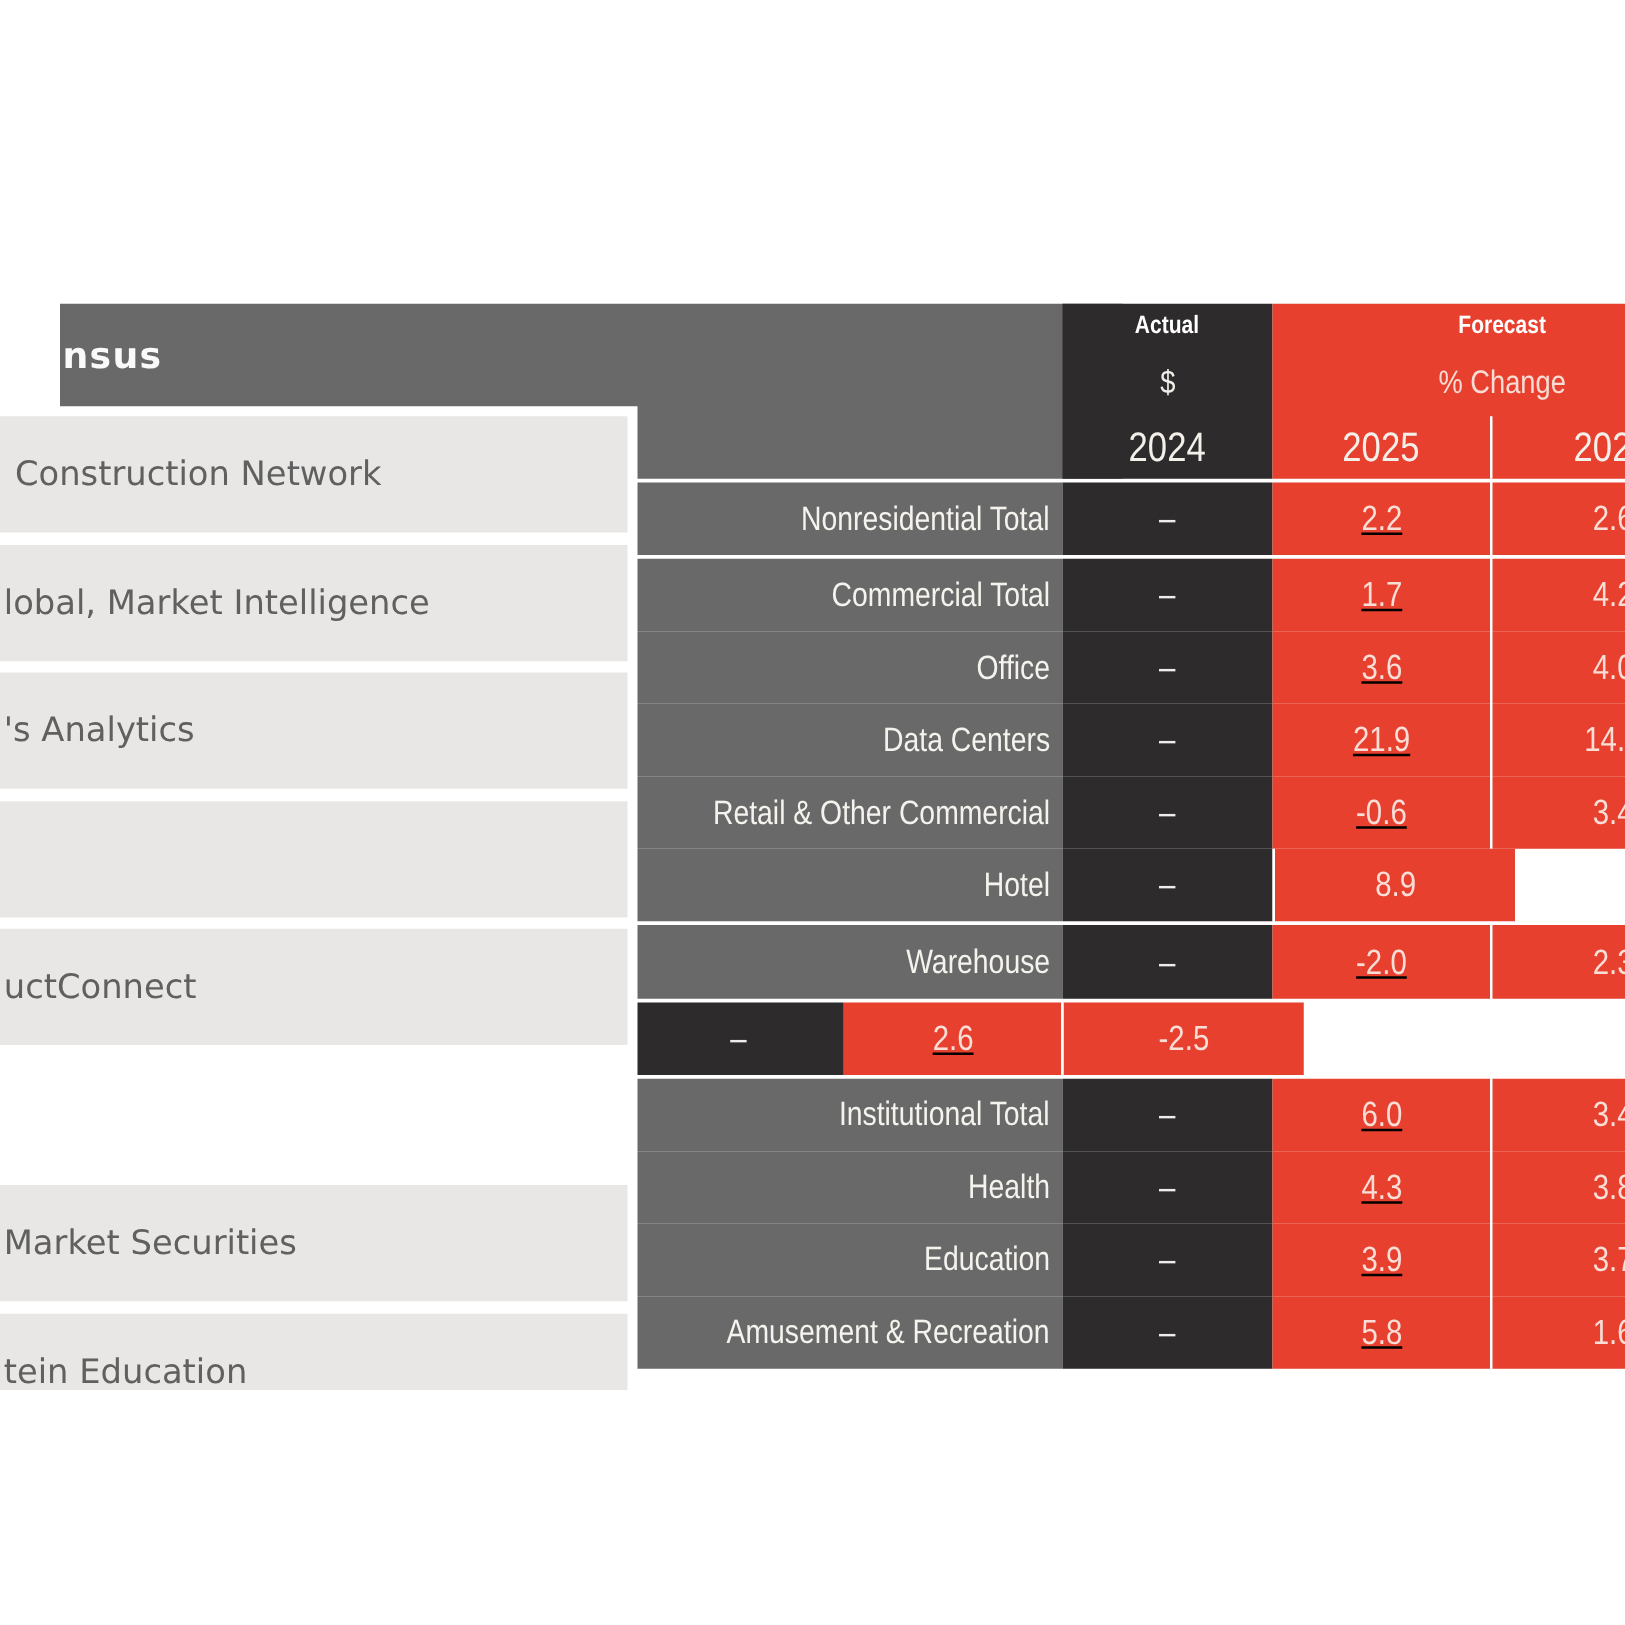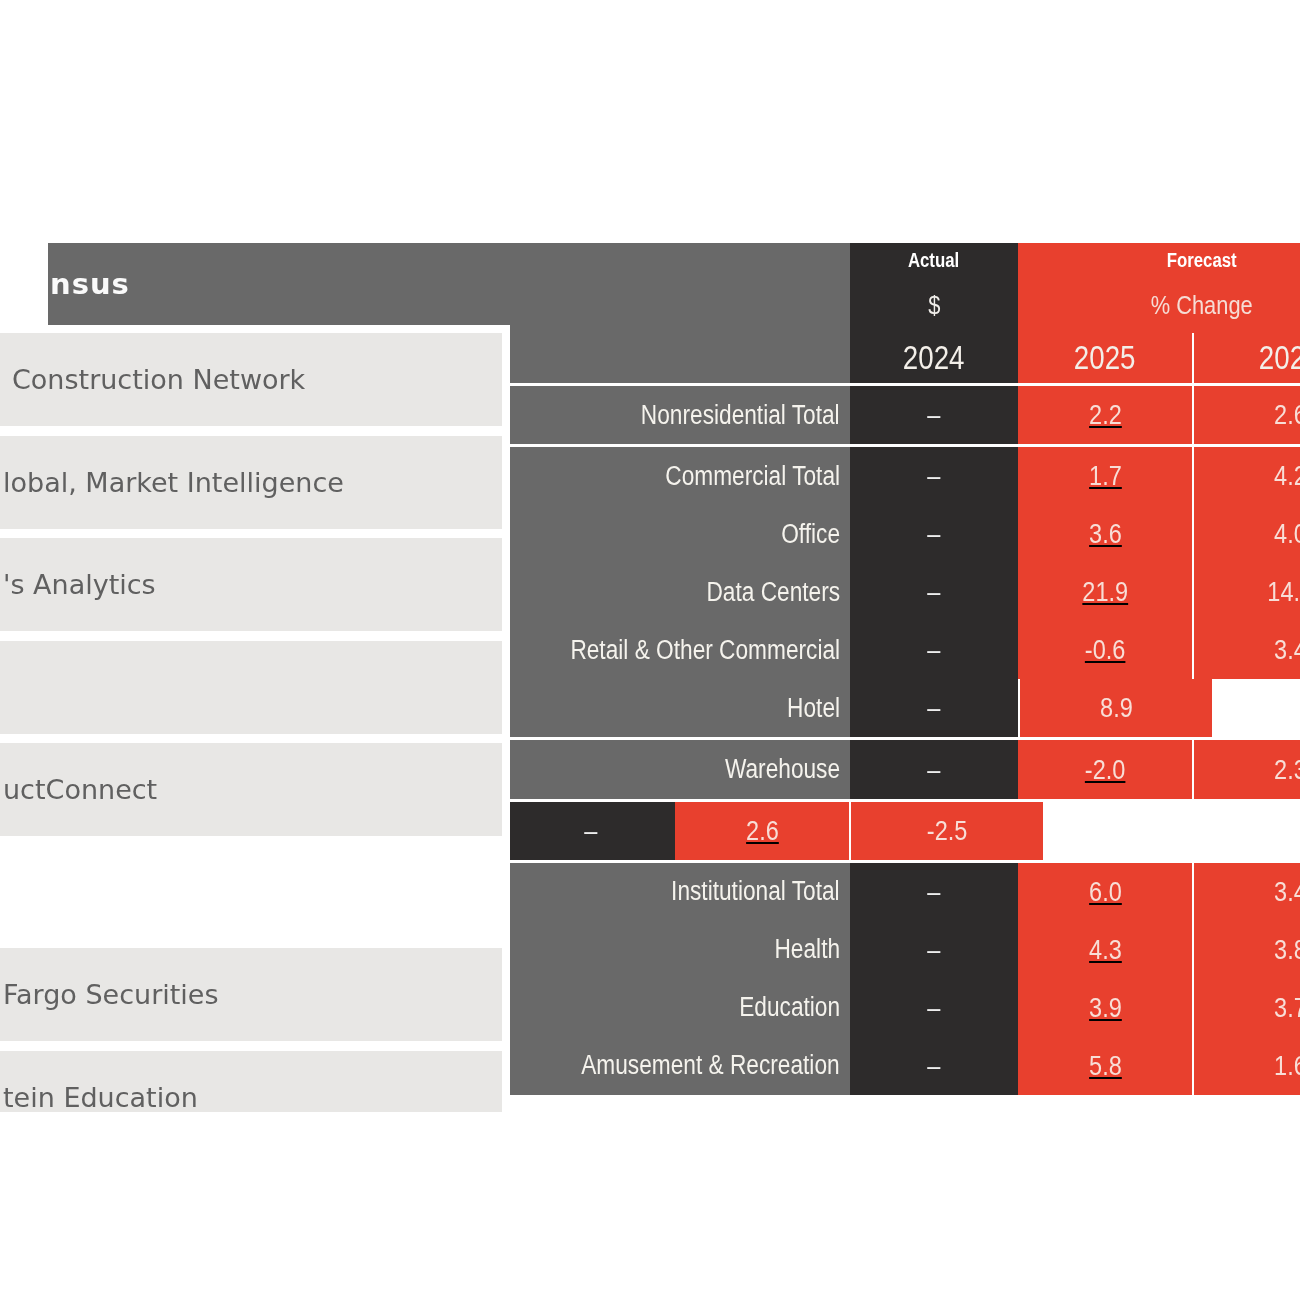--- a/index.html
+++ b/index.html
@@ -264,20 +264,20 @@
     <div class="card" style="top:213px">
         <span>'s Analytics</span>
       </div>
     <div class="card" style="top:315.5px">
         <span></span>
       </div>
     <div class="card" style="top:418px">
         <span>uctConnect</span>
       </div>
     <div class="card" style="top:623px">
-        <span>Fargo Securities</span>
+        <span>Market Securities</span>
       </div>
     <div class="card" style="top:725.5px">
         <span>tein Education</span>
       </div>
   </div>
 
 </div>
 
 </body></html>

